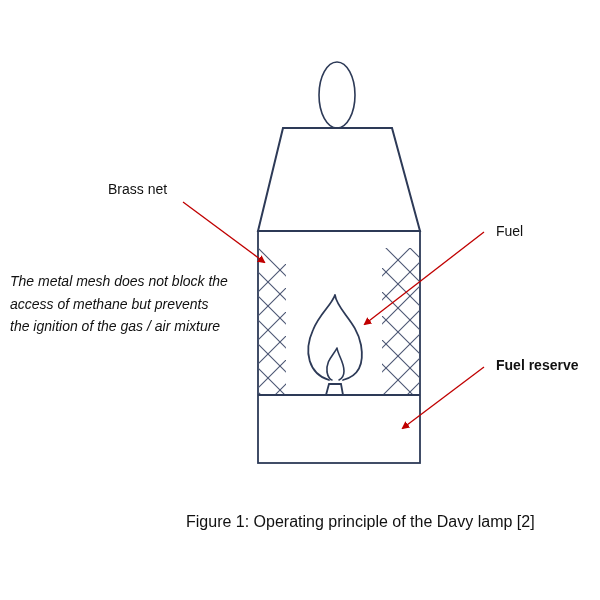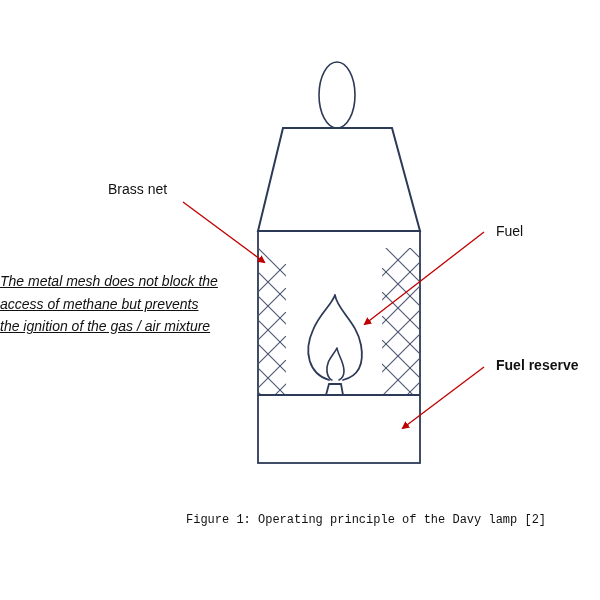--- a/index.html
+++ b/index.html
@@ -1,20 +1,20 @@
 <!DOCTYPE html>
 <html><head>
   <meta charset="utf-8">
   <style>
     html, body { margin: 0; padding: 0; background: #ffffff; }
     body { width: 600px; height: 600px; position: relative; overflow: hidden; font-family: "Liberation Sans", "DejaVu Sans", sans-serif; }
     .diagram-svg { position: absolute; left: 0; top: 0; width: 600px; height: 600px; }
     .label { position: absolute; color: #111111; font-size: 14px; white-space: nowrap; }
     .note { position: absolute; color: #111111; font-size: 14px; font-style: italic; line-height: 22.5px; white-space: nowrap; }
-    .caption { position: absolute; color: #111111; font-size: 12px; white-space: nowrap; font-family: Liberation Mono, monospace; }
+    .caption { position: absolute; color: #111111; font-size: 16px; white-space: nowrap; }
   </style>
 </head>
 <body>
 
 <svg class="diagram-svg" viewBox="0 0 600 600" xmlns="http://www.w3.org/2000/svg">
   <defs>
     <marker id="arrowhead" markerWidth="8" markerHeight="8" refX="6" refY="4" orient="auto" markerUnits="userSpaceOnUse">
       <path d="M0,0 L8,4 L0,8 z" fill="#c00000"></path>
     </marker>
     <clipPath id="clip-left-mesh">
@@ -75,19 +75,19 @@
 
   <line x1="183" y1="202" x2="264" y2="262" stroke="#c00000" stroke-width="1.3" marker-end="url(#arrowhead)"></line>
   <line x1="484" y1="232" x2="365" y2="324" stroke="#c00000" stroke-width="1.3" marker-end="url(#arrowhead)"></line>
   <line x1="484" y1="367" x2="403" y2="428" stroke="#c00000" stroke-width="1.3" marker-end="url(#arrowhead)"></line>
 </svg>
 
 <div class="label" style="left:76px; top:181px;margin-left:32px;">Brass net</div>
 <div class="label" style="left:496px; top:223px;">Fuel</div>
 <div class="label" style="left:496px; top:357px;font-weight:bold;">Fuel reserve</div>
 
-<div class="note" style="left:0; top:270px;text-decoration:underline;">
+<div class="note" style="left:10px; top:270px;">
   <div>The metal mesh does not block the</div>
   <div>access of methane but prevents</div>
   <div>the ignition of the gas / air mixture</div>
 </div>
 
 <div class="caption" style="left:186px; top:513px;">Figure 1: Operating principle of the Davy lamp [2]</div>
 
 </body></html>

